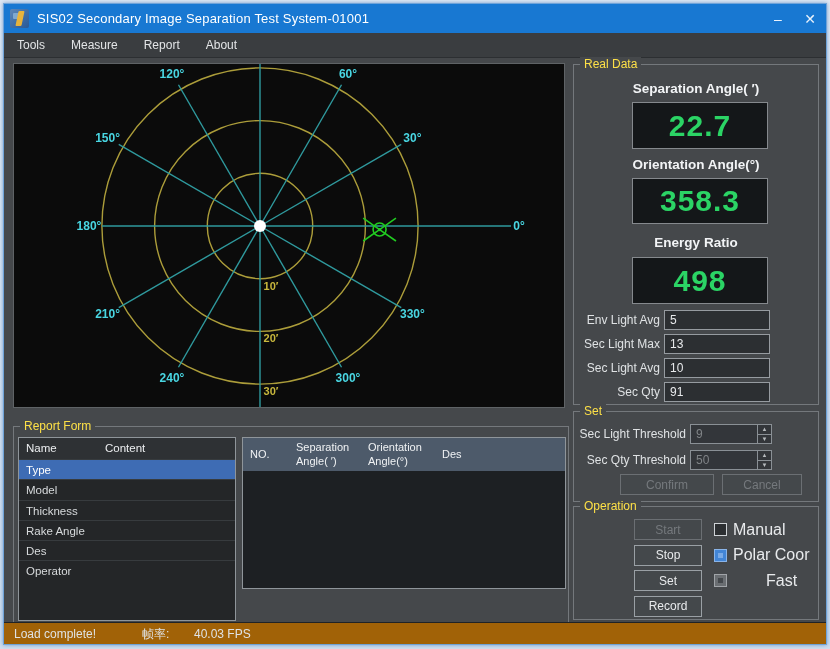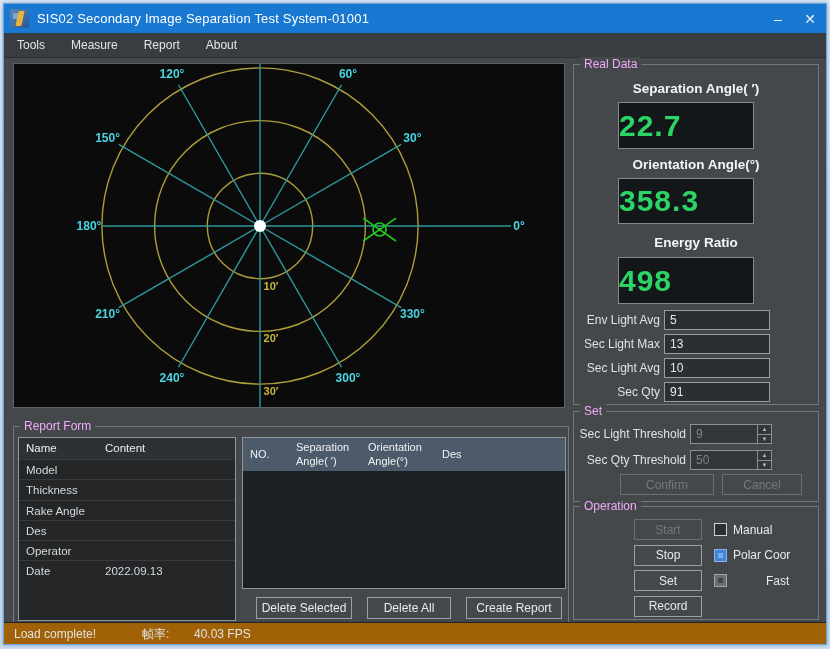--- a/index.html
+++ b/index.html
@@ -29,21 +29,21 @@
   .menu-item { color:#e3e5e7; font-size:12px; padding:0 13px; line-height:25px; }
 
   
   .content { position:relative; height:565px; background:#45484b; }
 
   .chart-panel { position:absolute; left:9px; top:5px; width:552px; height:345px;
                  background:#0b0b0b; border:1px solid #5f6366; overflow:hidden; }
 
   .group { position:absolute; border:1px solid #74787c; }
   .group-label { position:absolute; top:-8px; left:6px; background:#45484b; padding:0 4px;
-                 font-size:12px; color:#f0abfc; white-space:nowrap; }
+                 font-size:12px; color:#fde047; white-space:nowrap; }
 
   
   .report-group { left:9px; top:360px; width:556px; height:200px;margin-top:8px; }
   .left-table { position:absolute; left:4px; top:10px; width:218px; height:184px;
                 border:1px solid #8f959a; background:#242628; font-size:11.5px; }
   .lt-header { display:flex; height:21px; background:#2e3134; color:#eceef0; }
   .lt-header span { line-height:21px; }
   .lt-h-name { width:80px; padding-left:7px; }
   .lt-h-content { flex:1; padding-left:6px; }
   .lt-row { display:flex; height:20.3px; color:#d7dadc; border-top:1px solid #373b3e; }
@@ -67,22 +67,22 @@
 
   
   .btn { background:#44484b; border:1px solid #9aa0a5; color:#e8eaec; font-size:12px;
          font-family:inherit; height:22px; display:flex; align-items:center; justify-content:center; }
   .btn.disabled { color:#75797d; border-color:#6b6f73; }
 
   
   .real-data-group { left:569px; top:6px; width:246px; height:341px; }
   .metric-label { position:absolute; left:0; width:100%; text-align:center;
                   color:#f2f4f6; font-size:13.5px; font-weight:bold; }
-  .metric-box { position:absolute; left:44px; width:136px; background:#141719;
-                border:1px solid #85898d; display:flex; align-items:center; }
+  .metric-box { position:absolute; left:58px; width:136px; background:#141719;
+                border:1px solid #85898d; display:flex; align-items:center; justify-content:center; }
   .metric-value { color:#2bd465; font-size:30px; font-weight:bold; letter-spacing:1px; }
 
   .field-row { position:absolute; height:20px; width:100%; }
   .field-label { position:absolute; left:0; width:86px; text-align:right; color:#dfe2e4;
                  font-size:12px; line-height:20px; }
   .field-input { position:absolute; left:90px; width:106px; height:20px; background:#2c2f32;
                  border:1px solid #969ba0; color:#e8eaec; font-size:12px; line-height:18px;
                  padding-left:5px; }
 
   .set-group { left:569px; top:353px; width:246px; height:91px; }
@@ -100,21 +100,21 @@
 
   .op-group { left:569px; top:448px; width:246px; height:114px; }
   .op-btn { position:absolute; left:60px; width:68px; height:21px; }
   .check-row { position:absolute; left:140px; height:15px; display:flex; align-items:center; }
   .checkbox { width:13px; height:13px; border:1px solid #cfd3d7; background:#2c2f32;
               margin-right:6px; position:relative; }
   .checkbox.checked { background:#4285d6; border-color:#8ab4e8; }
   .checkbox.checked::after { content:""; position:absolute; inset:3px; background:#79aae6; }
   .checkbox.checked-disabled { background:#6a6e72; border-color:#a0a4a8; }
   .checkbox.checked-disabled::after { content:""; position:absolute; inset:3px; background:#44484c; }
-  .check-label { color:#e8eaec; font-size:12px; }
+  .check-label { color:#e8eaec; font-size:16px; }
 
   
   .statusbar { position:absolute; left:0; bottom:0; width:100%; height:22px; background:#a16207;
                border-top:1px solid #202326; }
   .statusbar span { position:absolute; font-size:12px; color:#dfe2e4; line-height:22px; }
   .st-msg { left:10px; }
   .st-fps-label { left:138px; }
   .st-fps-value { left:190px; }
 </style>
 </head>
@@ -183,62 +183,57 @@
 
       <div class="group report-group">
         <span class="group-label">Report Form</span>
 
         <div class="left-table">
           <div class="lt-header">
             <span class="lt-h-name">Name</span>
             <span class="lt-h-content">Content</span>
           </div>
           <div id="lt-body">
+              <div class="lt-row selected">
+                <span class="lt-c-name">Type</span>
+                <span class="lt-c-content"></span>
+              </div>
               <div class="lt-row">
                 <span class="lt-c-name">Model</span>
                 <span class="lt-c-content"></span>
               </div>
               <div class="lt-row">
                 <span class="lt-c-name">Thickness</span>
                 <span class="lt-c-content"></span>
               </div>
               <div class="lt-row">
                 <span class="lt-c-name">Rake Angle</span>
                 <span class="lt-c-content"></span>
               </div>
               <div class="lt-row">
                 <span class="lt-c-name">Des</span>
                 <span class="lt-c-content"></span>
               </div>
               <div class="lt-row">
                 <span class="lt-c-name">Operator</span>
                 <span class="lt-c-content"></span>
-              </div>
-              <div class="lt-row">
-                <span class="lt-c-name">Date</span>
-                <span class="lt-c-content">2022.09.13</span>
               </div>
             </div>
         </div>
 
         <div class="mid-panel">
           <div class="mid-table">
             <div class="mt-header" id="mt-header">
                 <span class="mt-h">NO.</span>
                 <span class="mt-h">Separation Angle( ′)</span>
                 <span class="mt-h">Orientation Angle(°)</span>
                 <span class="mt-h">Des</span>
               </div>
             <div class="mt-body"></div>
           </div>
-          <div class="mid-buttons" id="mid-buttons">
-              <button class="btn" style="width: 96px;">Delete Selected</button>
-              <button class="btn" style="width: 84px;">Delete All</button>
-              <button class="btn" style="width: 96px;">Create Report</button>
-            </div>
         </div>
       </div>
 
       <div class="group real-data-group">
         <span class="group-label">Real Data</span>
 
         <span class="metric-label" style="top:16px">Separation Angle( ′)</span>
         <div class="metric-box" style="top:37px;height:47px">
           <span class="metric-value">22.7</span>
         </div>

